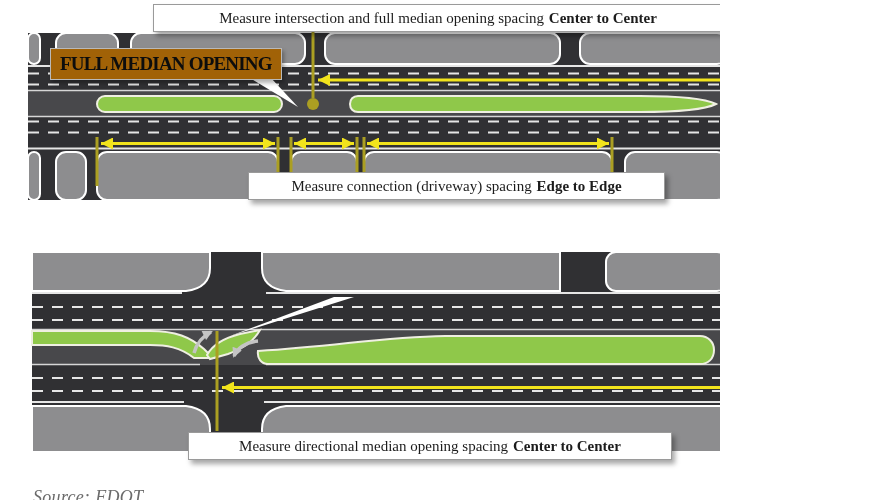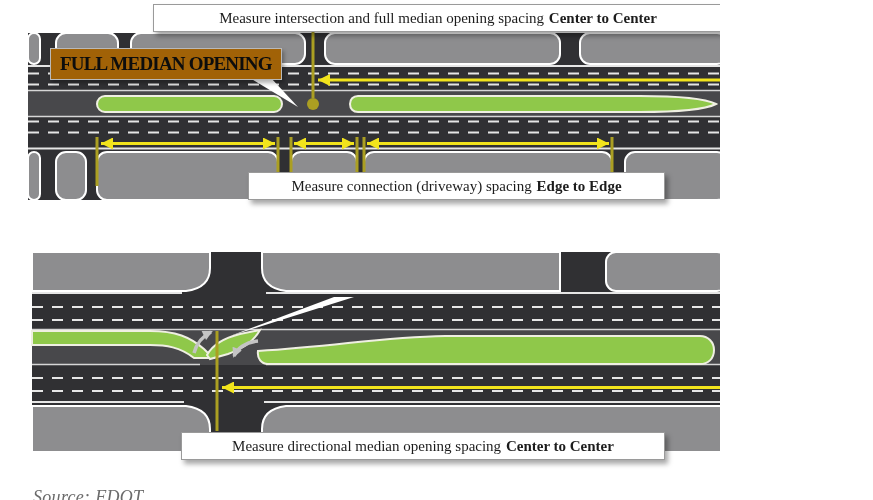--- a/index.html
+++ b/index.html
@@ -177,19 +177,19 @@
 
 <div class="biglabel" style="left:50px;top:48px;">
   <span>FULL MEDIAN OPENING</span>
 </div>
 
 <div class="callout" style="left:228px;top:172px;width:415px;margin-left:20px;">
   <span>Measure connection (driveway) spacing</span><b>Edge to Edge</b>
 </div>
 
 
-<div class="callout" style="left:181px;top:432px;width:482px;">
+<div class="callout" style="left:188px;top:432px;width:482px;">
   <span>Measure directional median opening spacing</span><b>Center to Center</b>
 </div>
 
 <div id="source-note">Source: FDOT</div>
 
 </div>
 
 </body></html>

